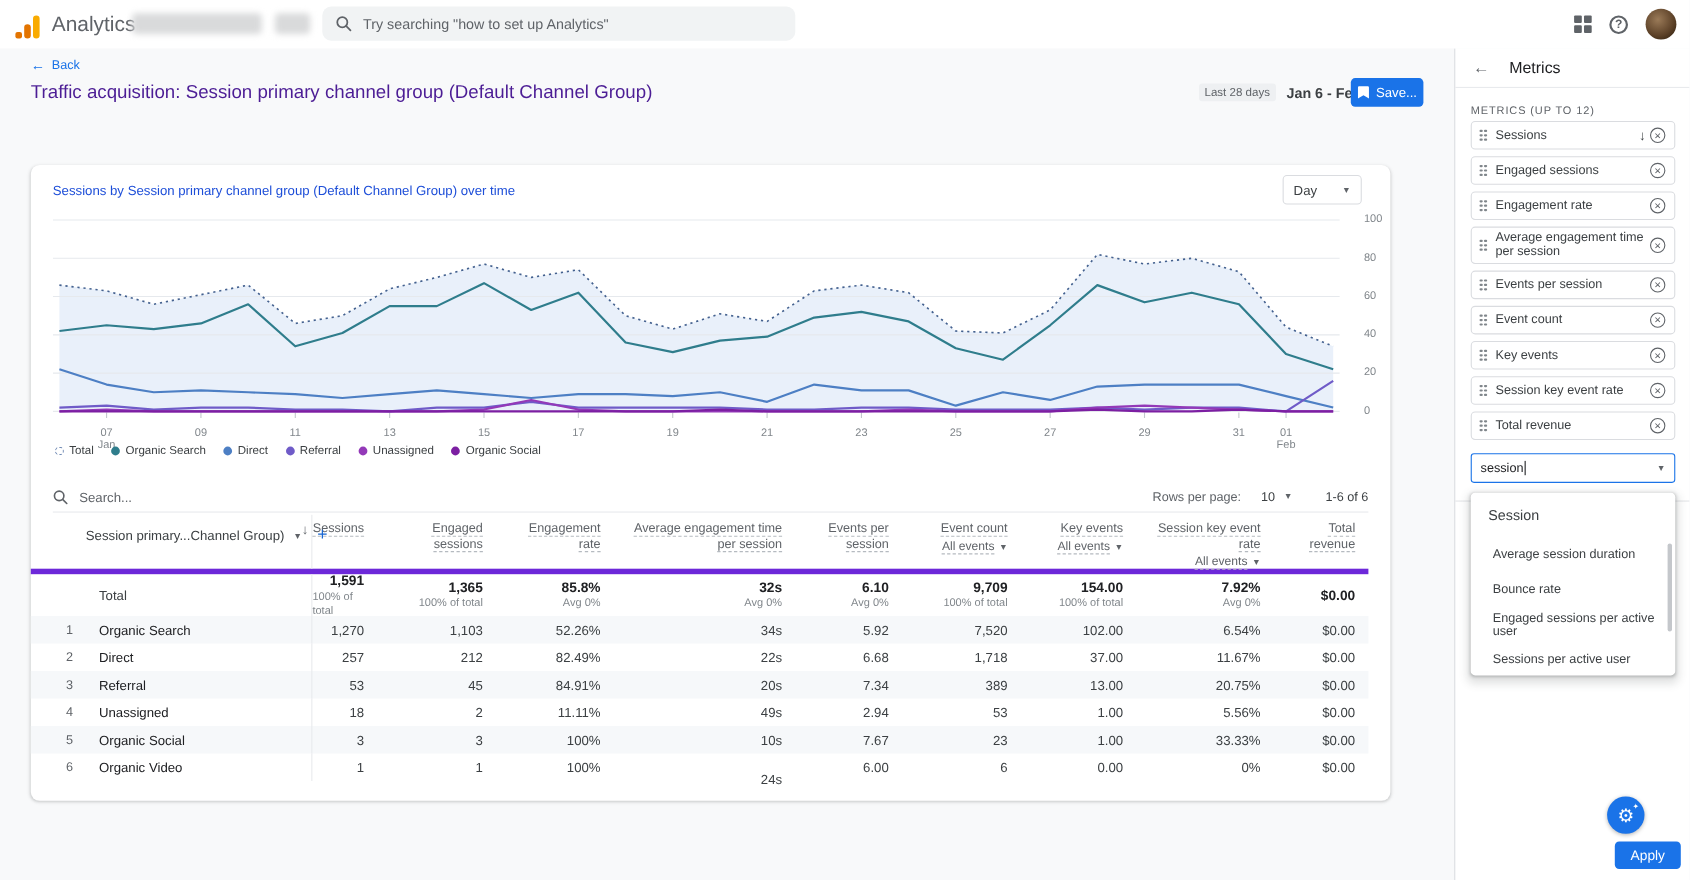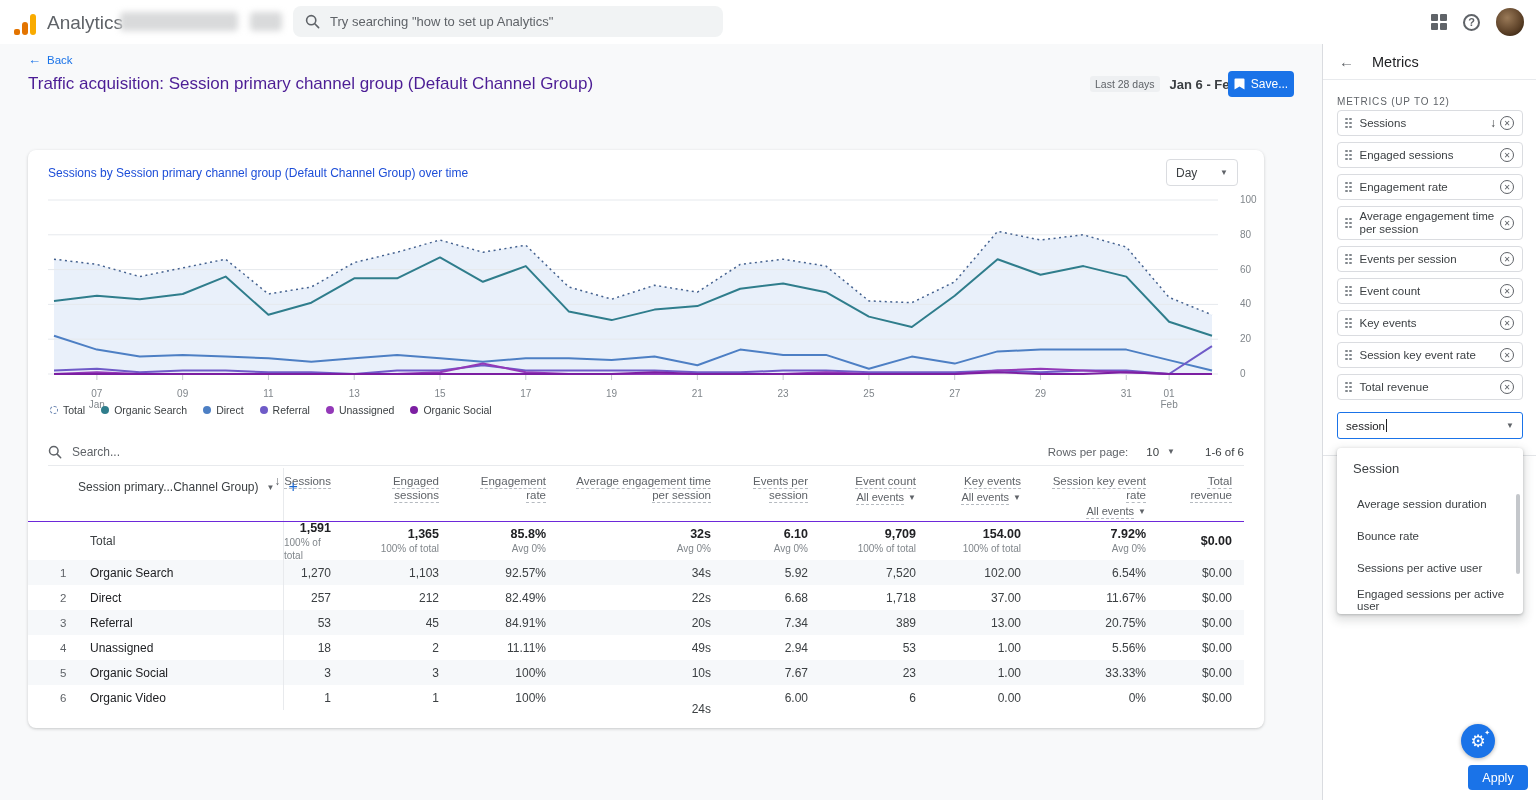--- a/index.html
+++ b/index.html
@@ -59,21 +59,21 @@
   .tsearch .ph { font-size:12px; color:#5f6368; }
   .pager { display:flex; align-items:center; gap:8px; font-size:11.5px; color:#5f6368; }
   .pager .val { color:#3c4043; margin-left:10px; }
   .pager .range { color:#3c4043; margin-left:22px; }
   
   .trow { display:flex; padding-left:20px; align-items:stretch; }
   .c-num { width:34px; padding-left:12px; font-size:11.5px; color:#5f6368; display:flex; align-items:center; }
   .c-dim { width:201px; padding-left:8px; font-size:12px; font-weight:500; color:#202124; display:flex; align-items:center; }
   .c-metrics { display:flex; border-left:1px solid #e8eaed; }
   .c-m { display:flex; flex-direction:column; align-items:flex-end; justify-content:center; padding-right:0; }
-  .thead { position:absolute; left:0; right:20px; top:318px; height:54px; border-bottom:1px solid #6d28d9; }
+  .thead { position:absolute; left:0; right:20px; top:318px; height:54px; border-bottom:5px solid #6d28d9; }
   .thead .c-metrics .c-m { justify-content:flex-start; padding-top:6px; }
   .hl { font-size:11.5px; color:#5f6368; text-align:right; line-height:14px;
         text-decoration:underline; text-decoration-style:dashed; text-decoration-color:#b5bac0; text-decoration-thickness:1px; text-underline-offset:3px; }
   .hfilter { font-size:11px; color:#5f6368; margin-top:3px; display:flex; align-items:center; gap:4px; cursor:pointer; }
   .hfilter .ft { text-decoration:underline dashed #b5bac0 1px; text-underline-offset:3px; }
   .sort-ic { color:#5f6368; font-size:12px; margin-right:4px; text-decoration:none; display:inline-block; }
   .dim-sel { position:absolute; left:50px; top:10px; display:flex; align-items:center; gap:8px; cursor:pointer; }
   .dim-sel .dl { font-size:12px; color:#3c4043; }
   .plus-btn { color:#1967d2; font-size:16px; font-weight:400; margin-left:6px; cursor:pointer; }
   .row-total { position:absolute; left:0; right:20px; top:372px; height:38px; }
@@ -408,21 +408,21 @@
       </div>
   </div>
 
   <div class="tbody" id="tbody">
       <div class="trow drow zebra">
         <div class="c-num">1</div>
         <div class="c-dim">Organic Search</div>
         <div class="c-metrics">
           <div class="c-m" style="width: 47px;">1,270</div>
           <div class="c-m" style="width: 108px;">1,103</div>
-          <div class="c-m" style="width: 107px;">92.57%</div>
+          <div class="c-m" style="width: 107px;">52.26%</div>
           <div class="c-m" style="width: 165px;">34s</div>
           <div class="c-m" style="width: 97px;">5.92</div>
           <div class="c-m" style="width: 108px;">7,520</div>
           <div class="c-m" style="width: 105px;">102.00</div>
           <div class="c-m" style="width: 125px;">6.54%</div>
           <div class="c-m" style="width: 86px;">$0.00</div>
         </div>
       </div>
       <div class="trow drow">
         <div class="c-num">2</div>
@@ -631,22 +631,22 @@
   <div class="m-input">
     <span class="txt">session</span>
       <span class="caret"></span>
     <span class="dd-arrow">▼</span>
   </div>
   <div class="dropdown">
     <div class="dd-group">Session</div>
     <div class="dd-opts" id="dd-opts">
         <div class="dd-opt">Average session duration</div>
         <div class="dd-opt">Bounce rate</div>
+        <div class="dd-opt">Engaged sessions per active user</div>
         <div class="dd-opt">Sessions per active user</div>
-        <div class="dd-opt">Engaged sessions per active user</div>
       </div>
     <div class="dd-scroll"></div>
   </div>
   <div class="fab">
     <span class="gear">⚙</span>
     <span class="spark">✦</span>
   </div>
   <button class="apply-btn">Apply</button>
 </aside>
 

